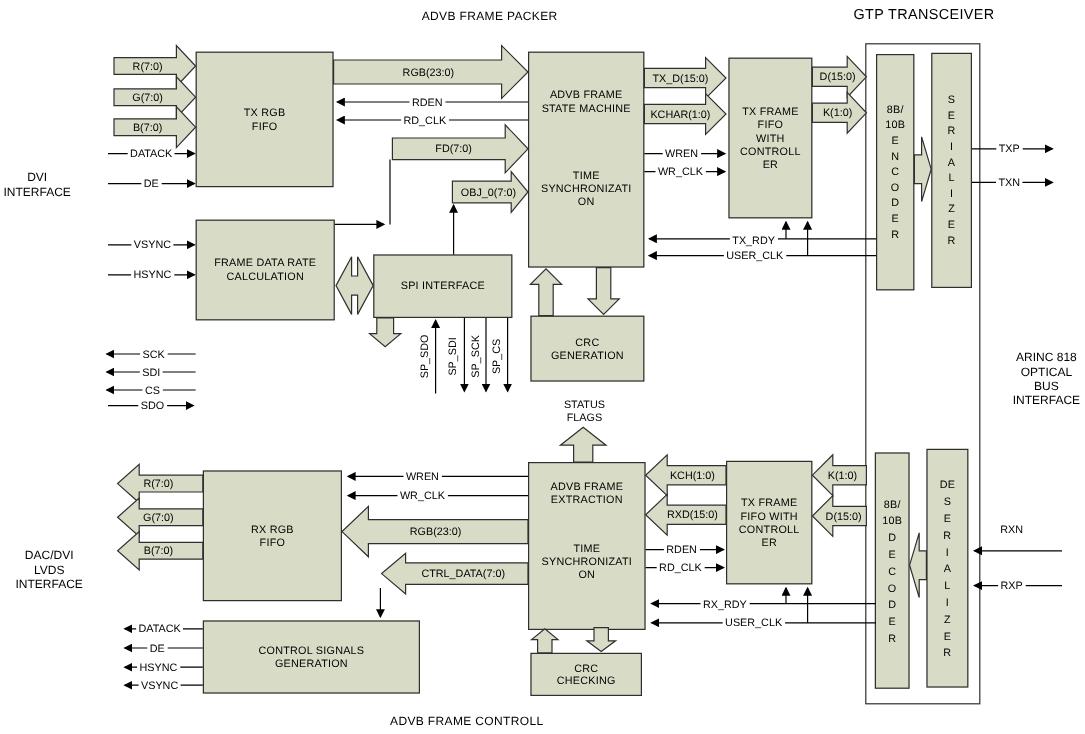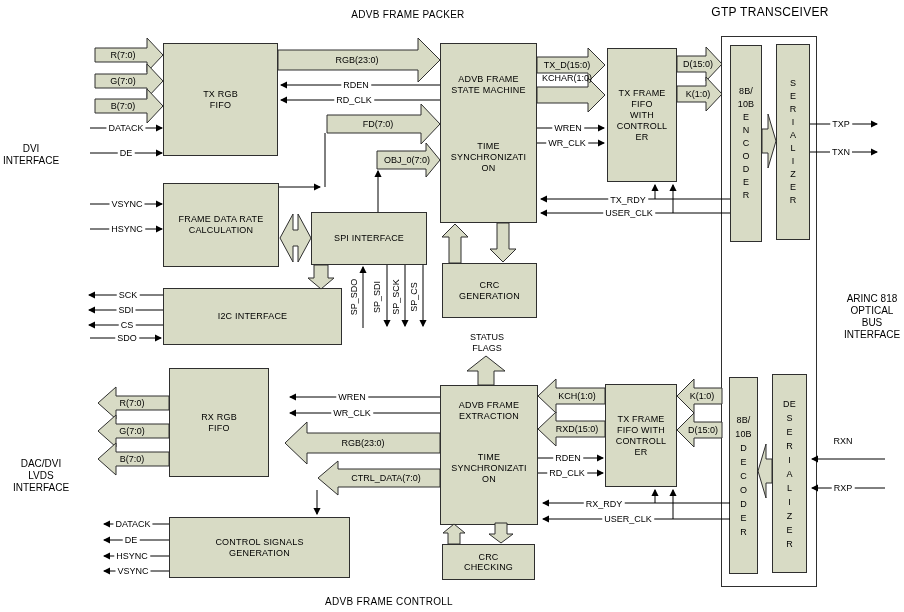--- a/index.html
+++ b/index.html
@@ -34,23 +34,20 @@
 
   <div class="blk" style="left:311px;top:212px;width:116px;height:53px">
     <span class="bt">SPI INTERFACE</span>
     </div>
 
   <div class="blk" style="left:163px;top:183px;width:116px;height:84px">
     <span class="bt">FRAME DATA RATE
 CALCULATION</span>
     </div>
 
-  <div class="blk" style="left:163px;top:288px;width:179px;height:57px">
-    <span class="bt">I2C INTERFACE</span>
-    </div>
 
   <div class="blk" style="left:440px;top:43px;width:97px;height:180px">
     <span class="bt abs" style="top:30px">ADVB FRAME
 STATE MACHINE</span>
     <span class="bt abs" style="top:97px">TIME
 SYNCHRONIZATI
 ON</span>
     </div>
 
   <div class="blk" style="left:442px;top:263px;width:95px;height:55px">
@@ -84,21 +81,21 @@
 R
 I
 A
 L
 I
 Z
 E
 R</span>
     </div>
 
-  <div class="blk" style="left:169px;top:368px;width:100px;height:109px">
+  <div class="blk" style="left:169px;top:392px;width:116px;height:109px">
     <span class="bt">RX RGB
 FIFO</span>
     </div>
 
   <div class="blk" style="left:169px;top:517px;width:181px;height:61px">
     <span class="bt">CONTROL SIGNALS
 GENERATION</span>
     </div>
 
   <div class="blk" style="left:440px;top:385px;width:98px;height:140px">
@@ -245,21 +242,21 @@
   <div class="side" style="left:487px;top:343px;font-size:9px;line-height:11px">STATUS
 FLAGS</div>
 
   <div class="bl" style="left:123px;top:55px">R(7:0)</div>
   <div class="bl" style="left:123px;top:81px">G(7:0)</div>
   <div class="bl" style="left:123px;top:106px">B(7:0)</div>
   <div class="bl" style="left:357px;top:60px">RGB(23:0)</div>
   <div class="bl" style="left:378px;top:124px">FD(7:0)</div>
   <div class="bl" style="left:407px;top:160px">OBJ_0(7:0)</div>
   <div class="bl" style="left:567px;top:65px">TX_D(15:0)</div>
-  <div class="bl" style="left:567px;top:78px">KCHAR(1:0)</div>
+  <div class="bl" style="left:567px;top:95px">KCHAR(1:0)</div>
   <div class="bl" style="left:698px;top:64px">D(15:0)</div>
   <div class="bl" style="left:698px;top:94px">K(1:0)</div>
   <div class="bl" style="left:577px;top:396px">KCH(1:0)</div>
   <div class="bl" style="left:577px;top:429px">RXD(15:0)</div>
   <div class="bl" style="left:702px;top:396px">K(1:0)</div>
   <div class="bl" style="left:703px;top:430px">D(15:0)</div>
   <div class="bl" style="left:363px;top:443px">RGB(23:0)</div>
   <div class="bl" style="left:386px;top:478px">CTRL_DATA(7:0)</div>
   <div class="bl" style="left:132px;top:403px">R(7:0)</div>
   <div class="bl" style="left:132px;top:431px">G(7:0)</div>

